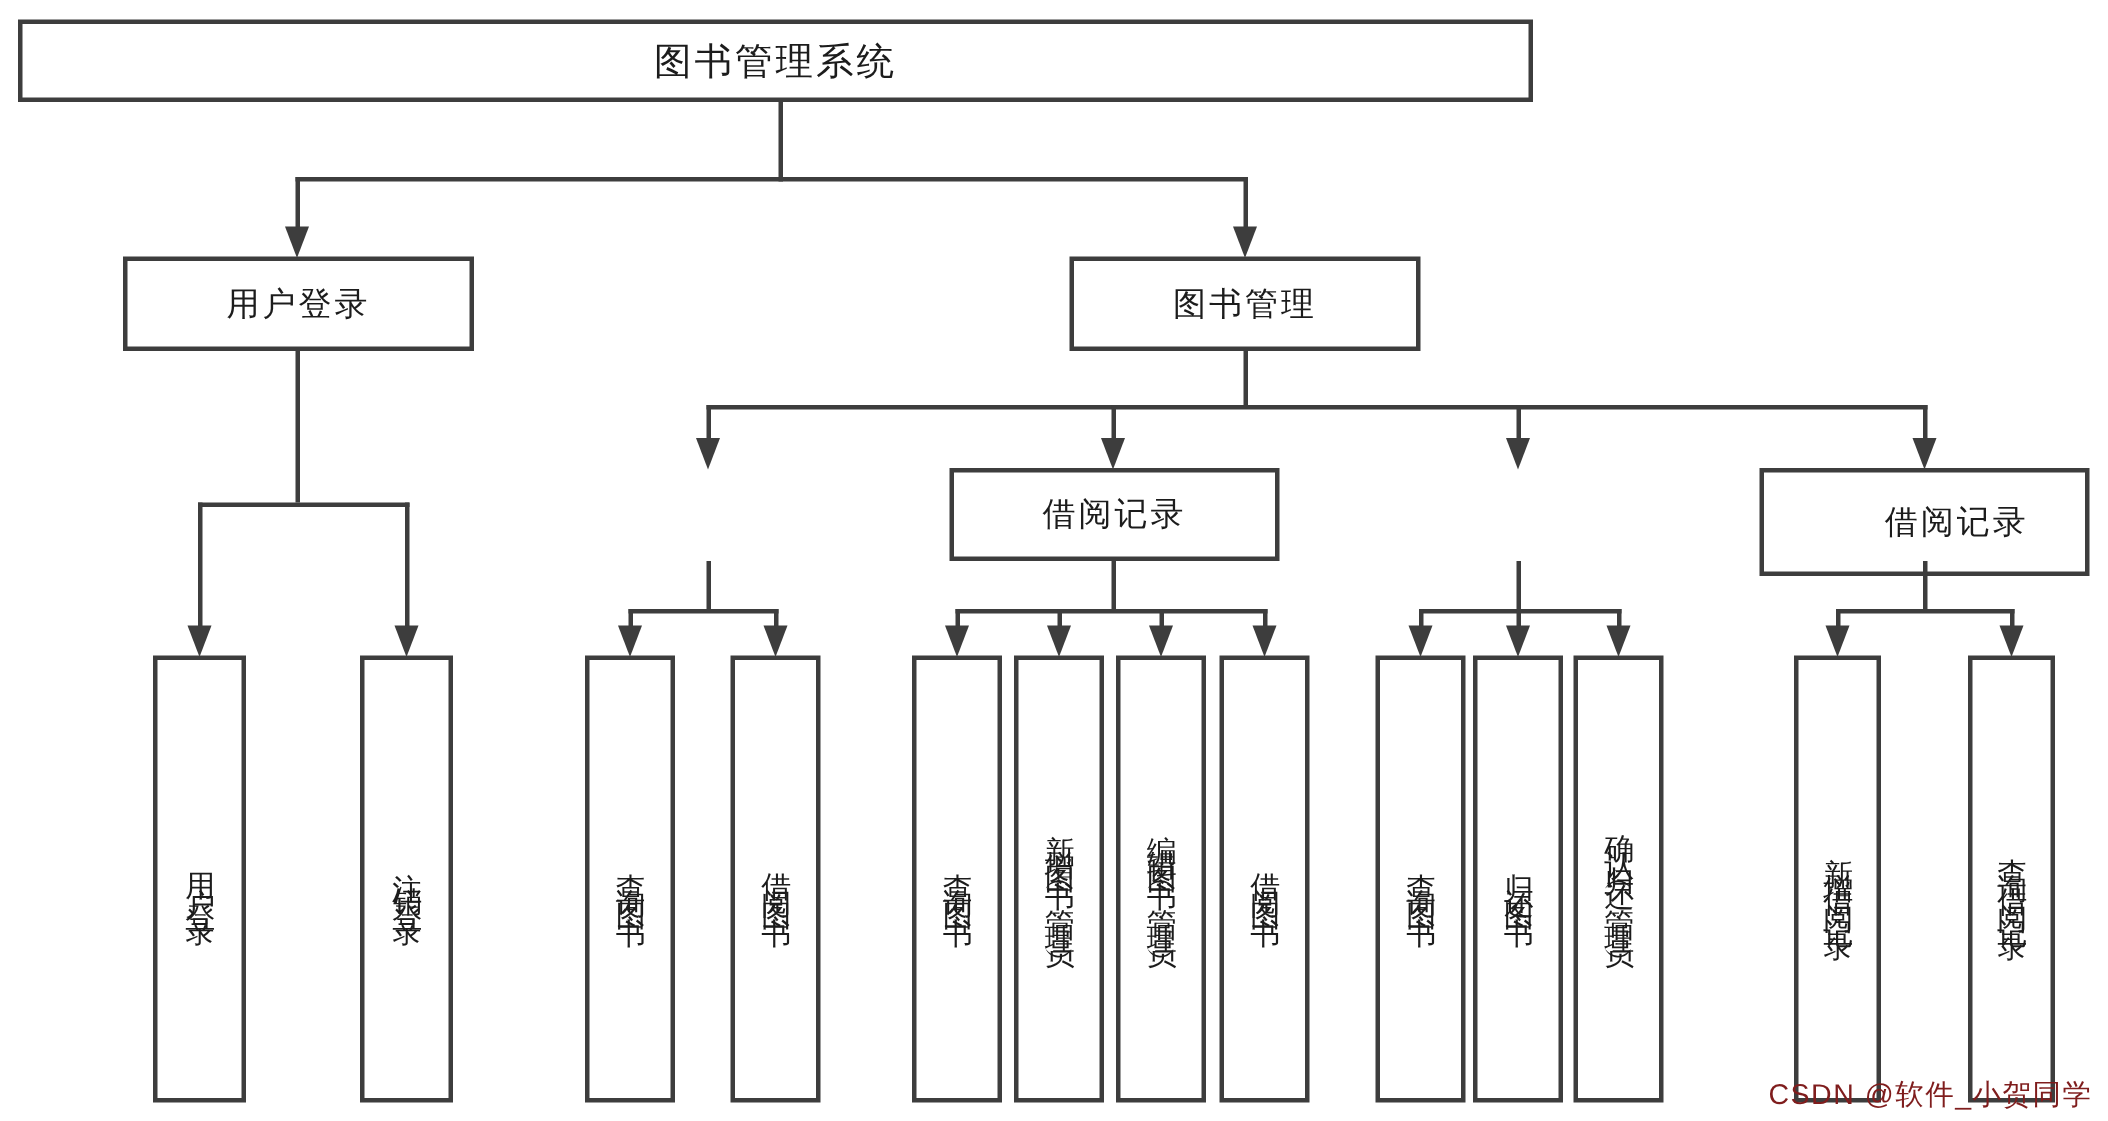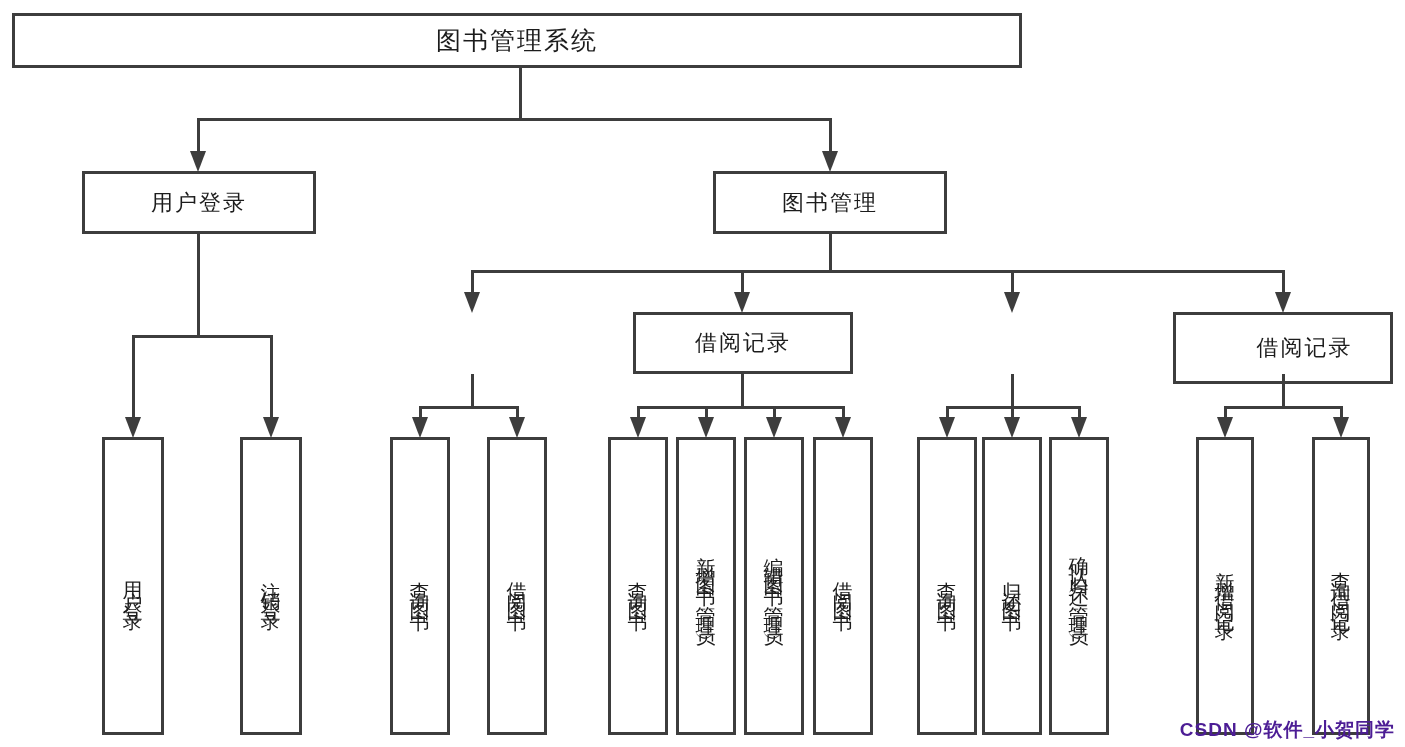--- a/index.html
+++ b/index.html
@@ -24,21 +24,21 @@
   .hline,.vline{position:absolute;background:#3d3d3d;}
   .hline{height:3px;}
   .vline{width:3px;}
   .arrow{
     position:absolute;width:0;height:0;
     border-left:8px solid transparent;border-right:8px solid transparent;
     border-top:21px solid #3d3d3d;
   }
   .watermark{
     position:absolute;right:10px;bottom:4px;
-    font-size:19px;color:#4c1d95;letter-spacing:1px;font-weight:bold;
+    font-size:19px;color:#7f1d1d;letter-spacing:1px;
   }
 </style>
 </head>
 <body>
 
 <div class="canvas">
 
   <div class="node root" style="left:12px;top:13px;width:1010px;height:55px;">
     <span>图书管理系统</span>
   </div>

